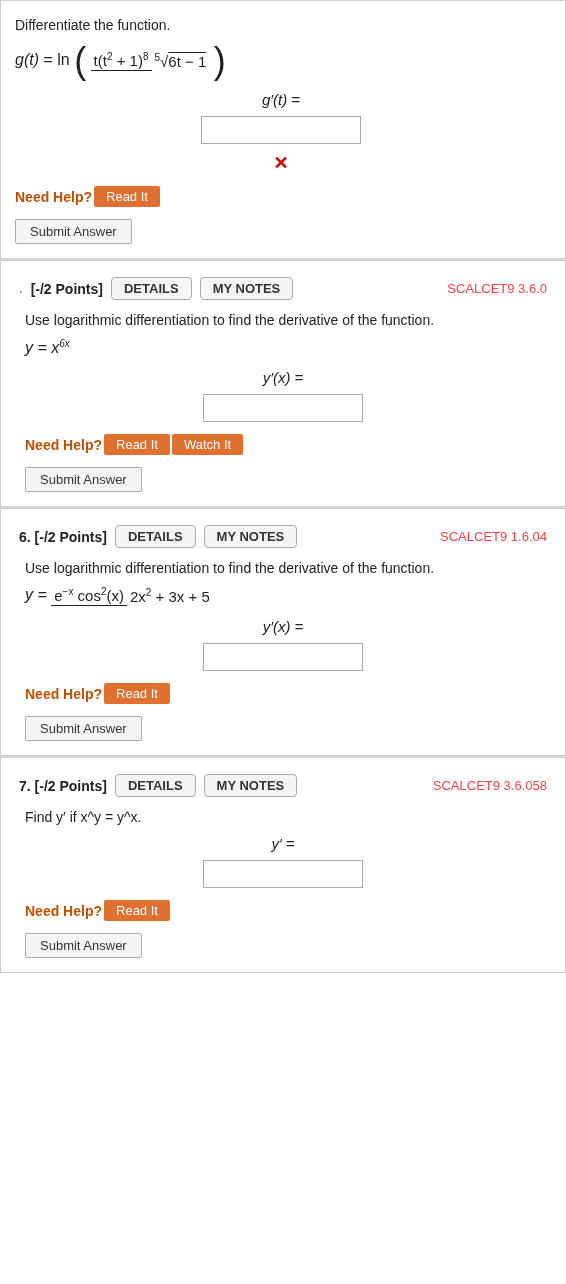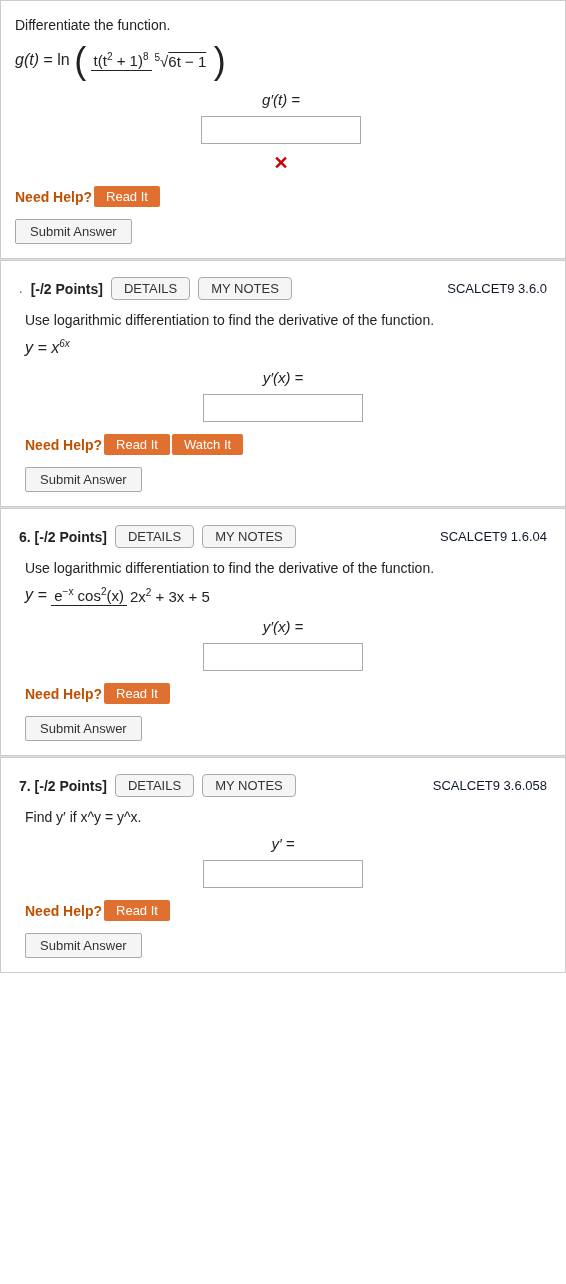--- a/index.html
+++ b/index.html
@@ -28,26 +28,26 @@
       font-size: 14px;
       color: #222;
     }
     .btn-details, .btn-mynotes {
       border: 1px solid #aaa;
       background: #f5f5f5;
       padding: 3px 12px;
       font-size: 13px;
       border-radius: 4px;
       cursor: pointer;
-      font-weight: normal;
+      font-weight: bold;
       color: #333;
     }
     .scalcet-label {
       font-size: 13px;
-      color: #0f172a;
+      color: #ef4444;
       margin-left: auto;
     }
     .problem-body {
       padding: 0 6px;
     }
     .problem-instruction {
       font-size: 14px;
       color: #222;
       margin-bottom: 10px;
     }

